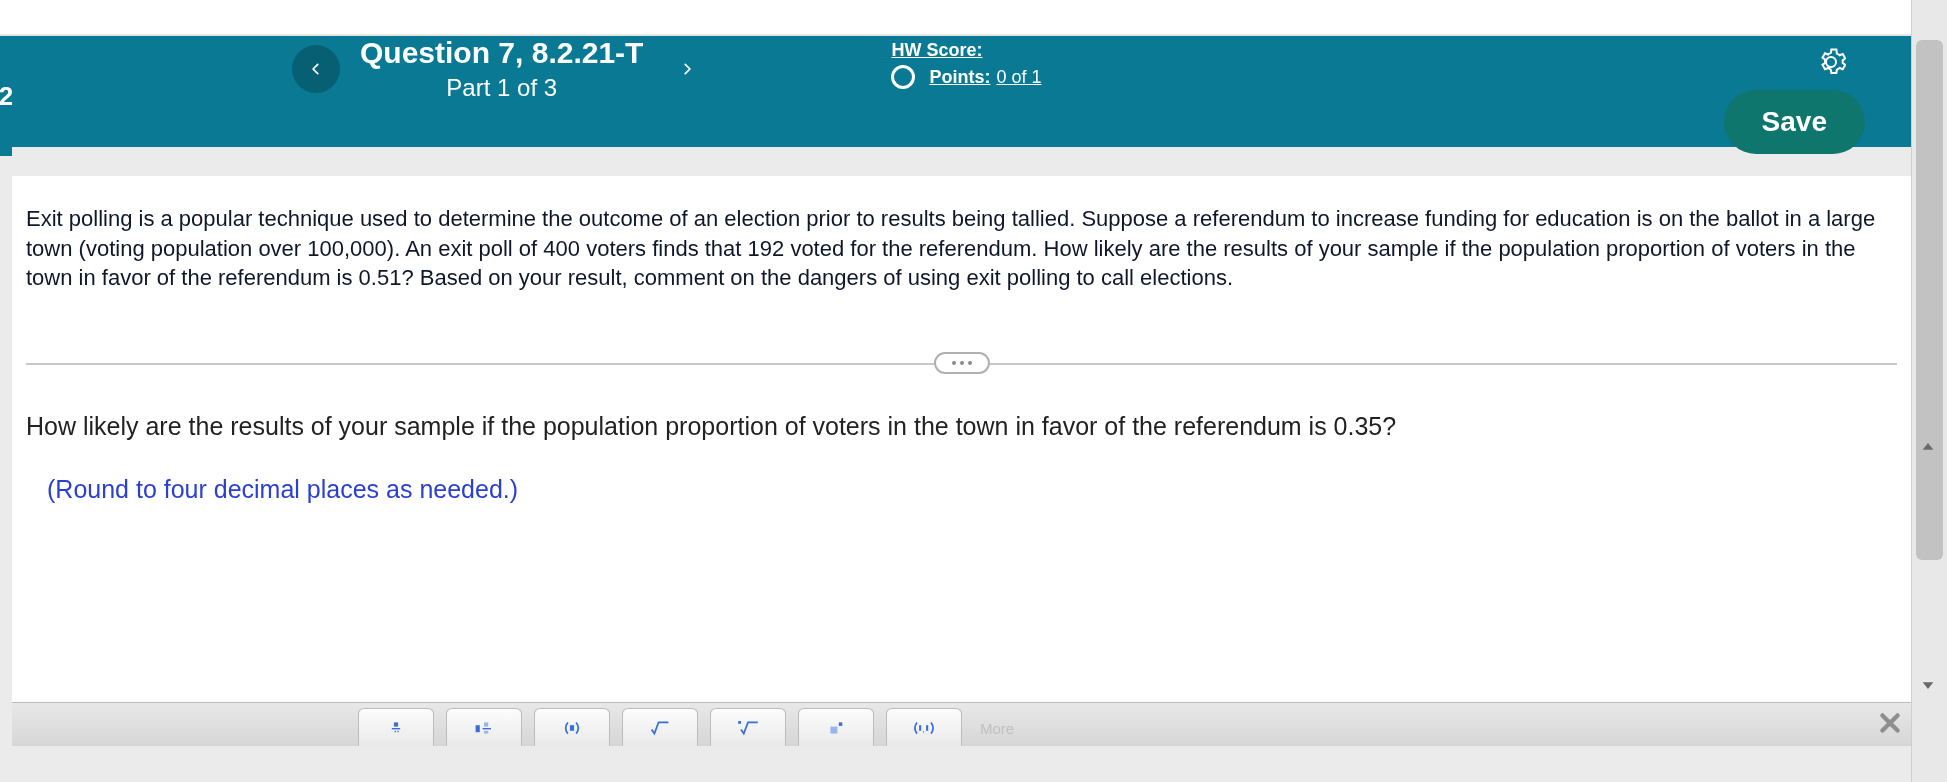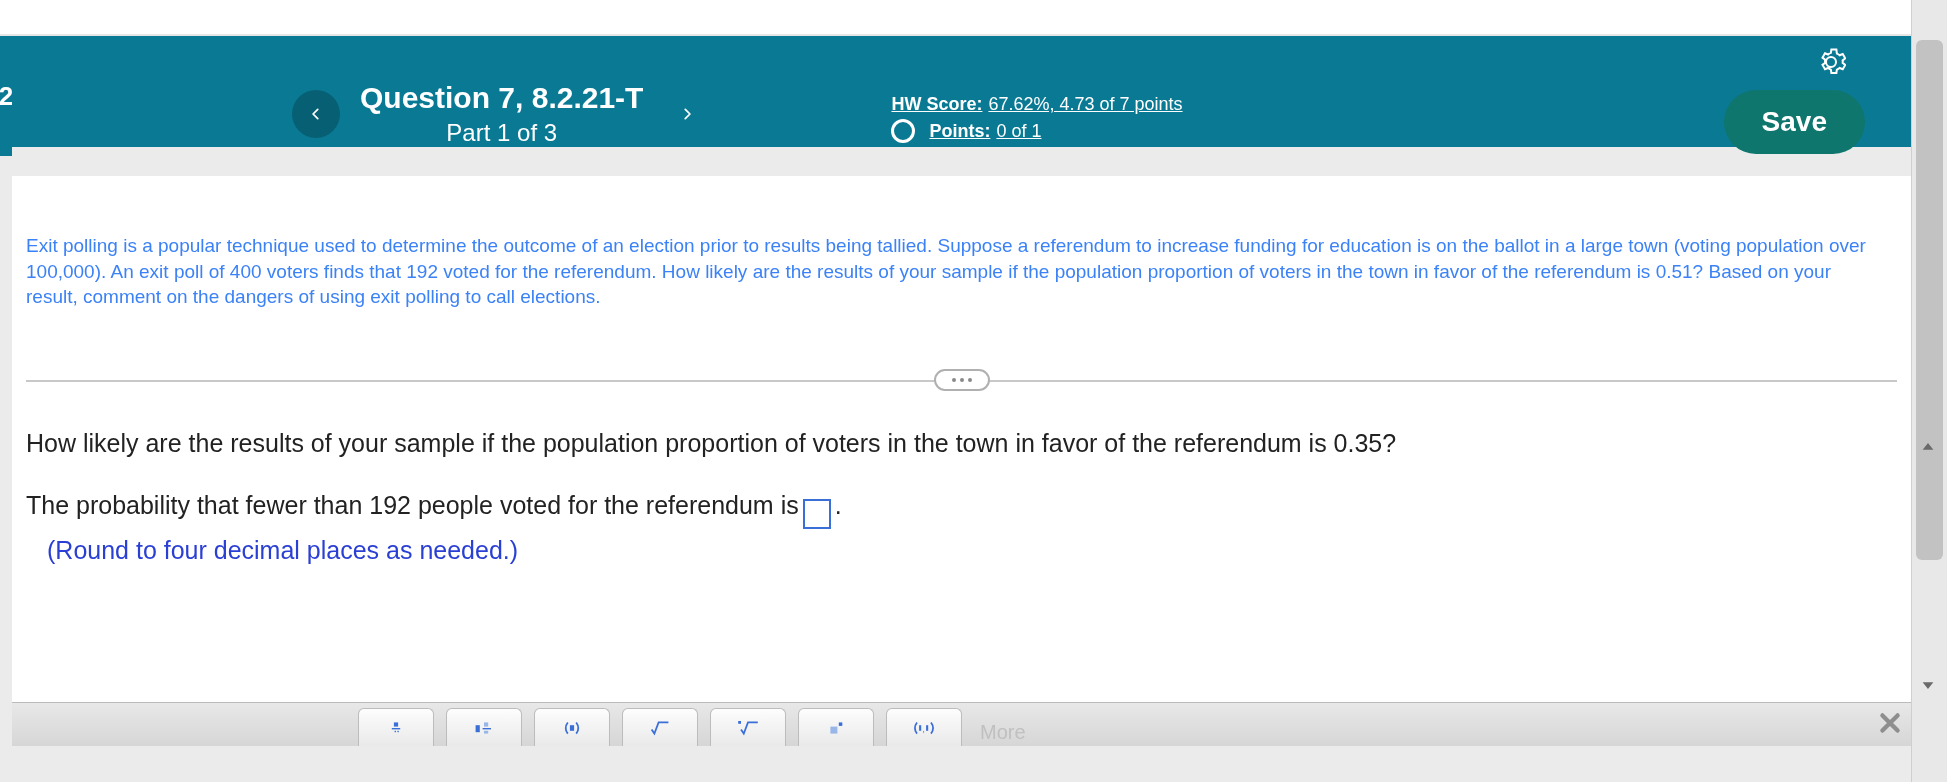--- a/index.html
+++ b/index.html
@@ -1,59 +1,59 @@
 <!DOCTYPE html>
 <html><head>
 <meta charset="utf-8">
 <style>
   * { box-sizing: border-box; margin: 0; padding: 0; }
   html, body { width: 100%; height: 100%; font-family: Arial, Helvetica, sans-serif; background: #fff; }
   .page { width: 1947px; height: 782px; position: relative; background: #ebebeb; }
   .left-sliver { position: absolute; left: 0; top: 36px; width: 12px; height: 120px; background: #0a7a94; color: #fff; font-weight: bold; font-size: 26px; display: flex; align-items: center; justify-content: center; }
-  .header-bar { position: absolute; top: 36px; left: 12px; right: 36px; height: 111px; background: #0a7a94; display: flex; align-items: flex-end; }
+  .header-bar { position: absolute; top: 36px; left: 12px; right: 36px; height: 111px; background: #0a7a94; display: flex; align-items: flex-start; }
   .white-strip { position: absolute; top: 0; left: 0; right: 36px; height: 36px; background: #fff; border-bottom: 2px solid #e6e6e6; }
   .nav-group { display: flex; align-items: center; margin-left: 280px; }
   .nav-btn { width: 48px; height: 48px; border-radius: 50%; background: rgba(0,0,0,0.22); display: flex; align-items: center; justify-content: center; color: #fff; cursor: pointer; }
   .nav-btn.next { background: transparent; }
   .nav-btn svg { width: 14px; height: 14px; }
   .qtitle { color: #fff; text-align: center; margin: 0 20px; }
   .qtitle .line1 { font-size: 30px; font-weight: bold; }
   .qtitle .line2 { font-size: 24px; font-weight: normal; margin-top: 4px; }
   .score-group { color: #fff; margin-left: 180px; font-size: 18px; text-decoration: underline; }
   .score-line { display: flex; align-items: center; margin: 4px 0; }
   .score-line .lbl { font-weight: bold; }
   .score-line .val { font-weight: normal; margin-left: 6px; }
   .circle-icon { width: 24px; height: 24px; border: 3px solid #fff; border-radius: 50%; margin-right: 14px; display: inline-block; }
   .right-controls { position: absolute; right: 46px; top: 6px; display: flex; flex-direction: column; align-items: flex-end; }
   .gear-btn { width: 40px; height: 40px; display: flex; align-items: center; justify-content: center; cursor: pointer; margin-bottom: 8px; margin-right: 14px; }
   .gear-btn svg { width: 30px; height: 30px; fill: #fff; }
   .save-btn { background: #0f766e; color: #fff; font-size: 28px; font-weight: bold; padding: 16px 38px; border-radius: 40px; cursor: pointer; border: none; }
 
   .content-area { position: absolute; top: 176px; left: 12px; right: 36px; bottom: 36px; background: #fff; }
-  .problem-text { padding: 28px 24px 8px 14px; font-size: 19px; color: #3b82f6; line-height: 1.35; margin-top: 29px; }
+  .problem-text { padding: 28px 24px 8px 14px; font-size: 22px; color: #0f172a; line-height: 1.35; }
   .divider-row { position: relative; margin: 50px 14px 30px 14px; height: 24px; }
   .divider-line { position: absolute; top: 50%; left: 0; right: 0; border-top: 2px solid #c8c8c8; }
   .divider-pill { position: absolute; left: 50%; top: 50%; transform: translate(-50%, -50%); width: 56px; height: 22px; background: #fff; border: 2px solid #b0b0b0; border-radius: 12px; display: flex; align-items: center; justify-content: center; cursor: pointer; }
   .divider-pill .dot { width: 4px; height: 4px; background: #8a8a8a; border-radius: 50%; margin: 0 2px; }
 
   .answer-area { padding: 0 24px 0 14px; font-size: 25px; color: #222; line-height: 1.7; }
   .answer-prompt { margin-bottom: 20px; }
   .answer-line { display: flex; align-items: baseline; flex-wrap: wrap; }
   .answer-input { width: 28px; height: 30px; border: 2px solid #3a6fd8; background: #fff; display: inline-block; margin: 0 4px; vertical-align: middle; position: relative; top: 4px; }
   .round-note { color: #2a3fd4; margin-top: 2px; margin-left: 21px; }
 
   .scroll-up, .scroll-down { position: absolute; right: -28px; width: 22px; height: 22px; display: flex; align-items: center; justify-content: center; cursor: pointer; color: #6a6a6a;}
   .scroll-up { top: 260px; }
   .scroll-down { bottom: 50px; }
   .scroll-up svg, .scroll-down svg { width: 16px; height: 16px; fill: #6a6a6a; }
 
   .footer-bar { position: absolute; left: 0; right: 0; bottom: 0; height: 44px; background: linear-gradient(#e8e8e8, #d6d6d6); border-top: 1px solid #bbb; display:flex; align-items:flex-end; padding-left: 340px;}
   .tool-btn { width: 76px; height: 38px; margin: 0 6px 0 6px; background: linear-gradient(#fdfdfd,#e9e9e9); border: 1px solid #bcbcbc; border-bottom: none; border-radius: 6px 6px 0 0; display:flex; align-items:center; justify-content:center; cursor:pointer; overflow:hidden;}
   .tool-btn svg { width: 28px; height: 20px; }
-  .more-label { color: #c0c0c0; font-size: 20px; padding-left: 12px; align-self: flex-end; padding-bottom: 2px;}
+  .more-label { color: #c0c0c0; font-size: 15px; padding-left: 12px; align-self: flex-end; padding-bottom: 9px;}
   .close-x { position: absolute; right: 8px; bottom: 6px; cursor: pointer; }
   .close-x svg { width: 26px; height: 26px; fill: #8e8e8e; }
 
   .right-scrollbar { position: absolute; top: 0; right: 0; width: 36px; bottom: 0; background: #e8e8e8; border-left: 1px solid #cfcfcf; }
   .right-scrollbar .thumb { position: absolute; top: 40px; left: 4px; right: 4px; height: 520px; background: #c2c2c2; border-radius: 6px; }
 </style>
 </head>
 <body>
 
 <div class="page">
@@ -80,21 +80,20 @@
       <div class="nav-btn next">
         <svg viewBox="0 0 24 24">
             <path d="M9 4l8 8-8 8" stroke="#fff" stroke-width="3" fill="none" stroke-linecap="round" stroke-linejoin="round"></path>
           </svg>
       </div>
     </div>
 
     <div class="score-group">
       <div class="score-line">
         <span class="lbl">HW Score:</span>
-        <span class="val">67.62%, 4.73 of 7 points</span>
       </div>
       <div class="score-line">
         <span class="circle-icon"></span>
         <span class="lbl">Points:</span>
         <span class="val">0 of 1</span>
       </div>
     </div>
 
     <div class="right-controls">
       <div class="gear-btn">
@@ -114,25 +113,20 @@
       <div class="divider-line"></div>
       <div class="divider-pill">
         <span class="dot"></span>
         <span class="dot"></span>
         <span class="dot"></span>
       </div>
     </div>
 
     <div class="answer-area">
       <div class="answer-prompt">How likely are the results of your sample if the population proportion of voters in the town in favor of the referendum is 0.35?</div>
-      <div class="answer-line">
-        <span>The probability that fewer than 192 people voted for the referendum is </span>
-        <input class="answer-input" type="text" value="" style="">
-        <span>.</span>
-      </div>
       <div class="round-note">(Round to four decimal places as needed.)</div>
     </div>
 
     <div class="scroll-up">
       <svg viewBox="0 0 24 24">
           <path d="M4 16l8-10 8 10z"></path>
         </svg>
     </div>
     <div class="scroll-down">
       <svg viewBox="0 0 24 24">

